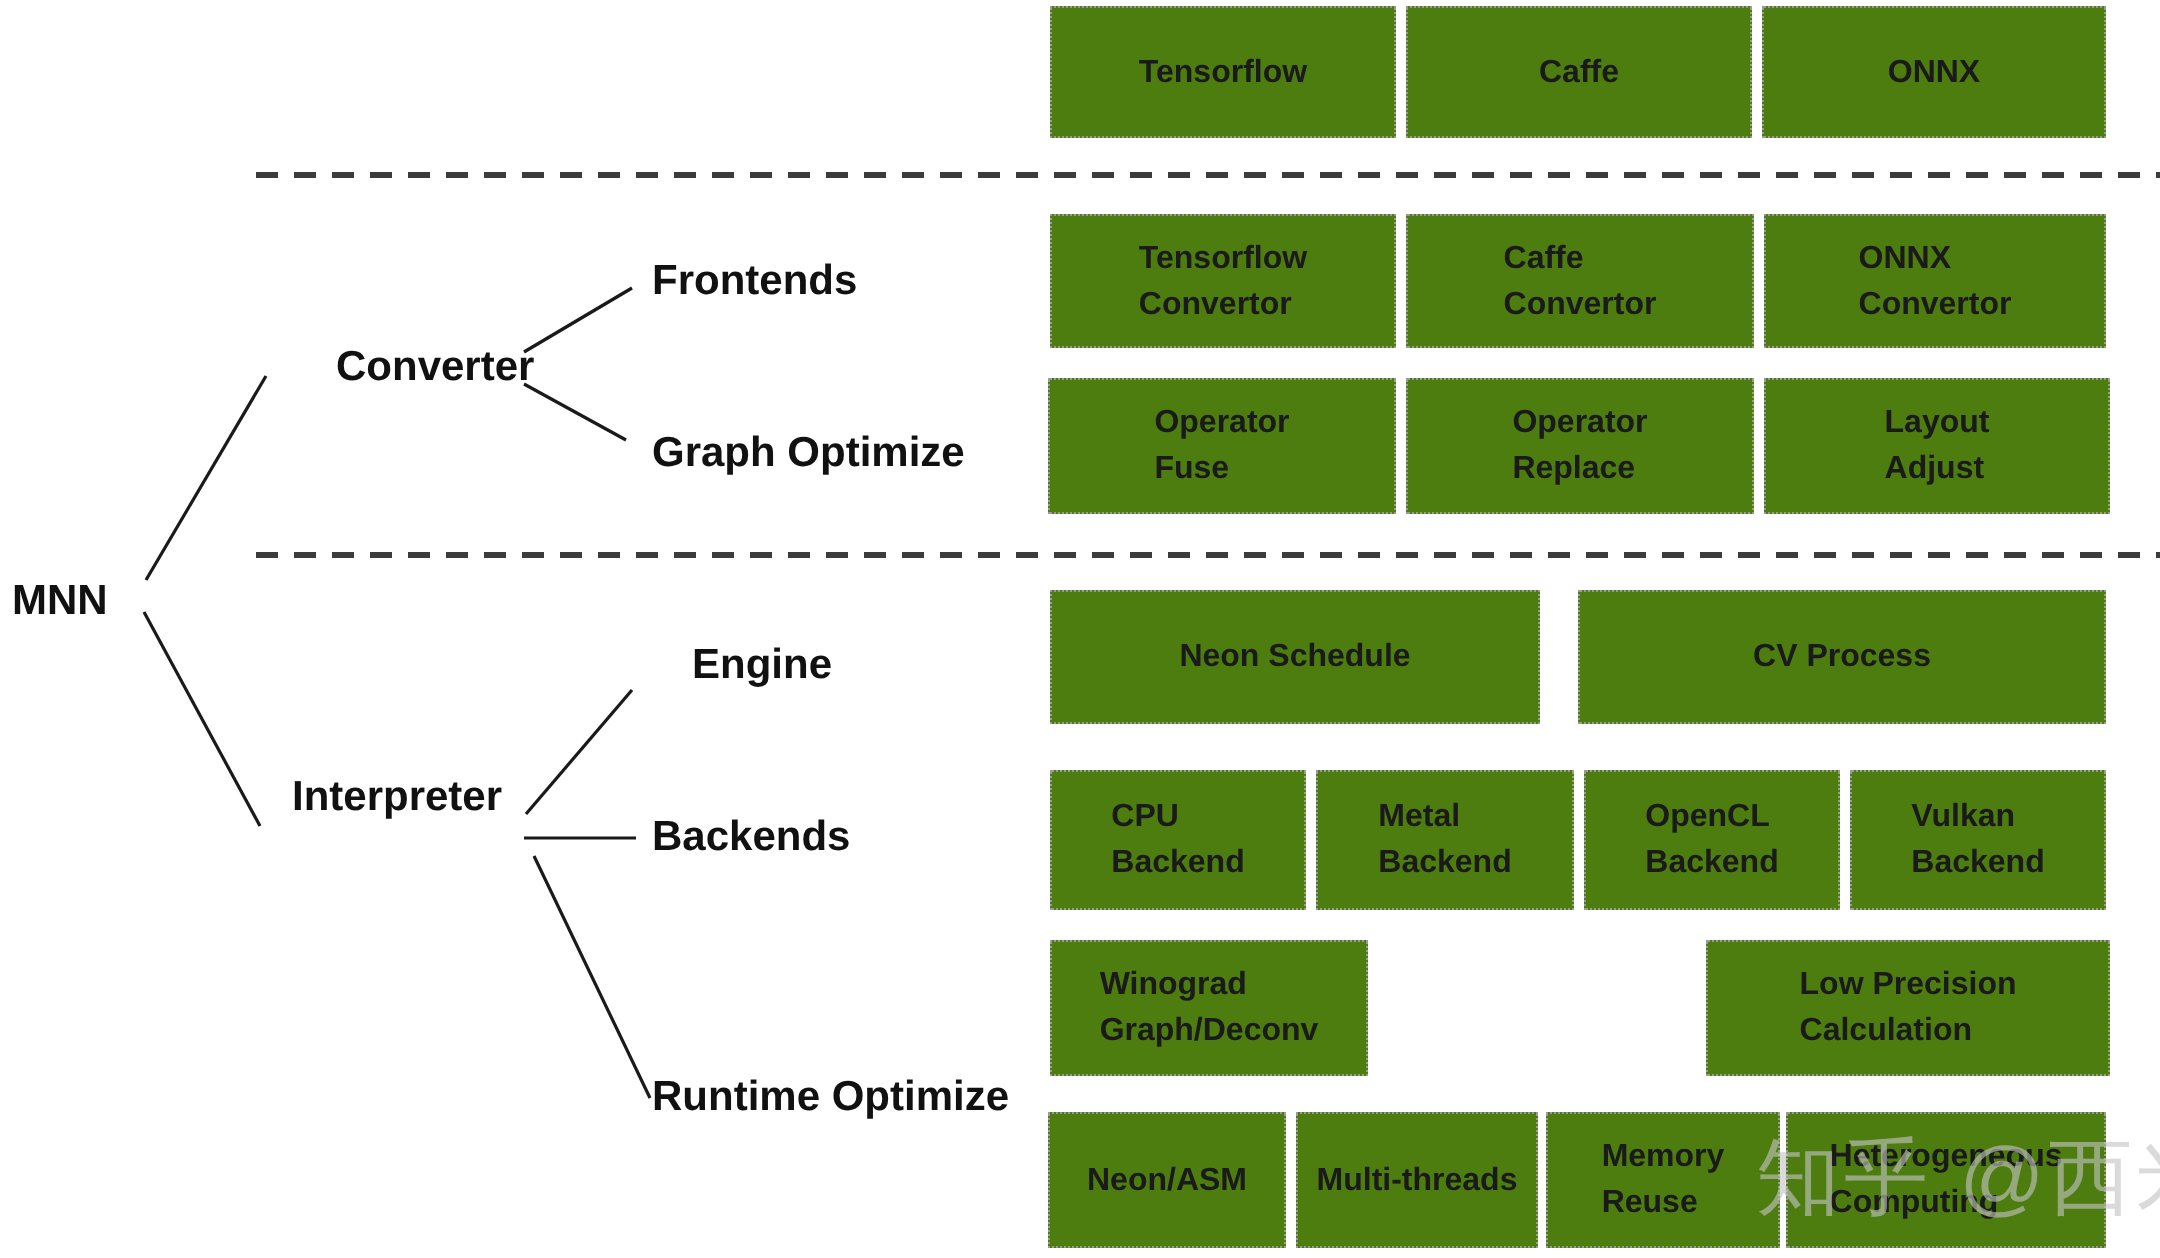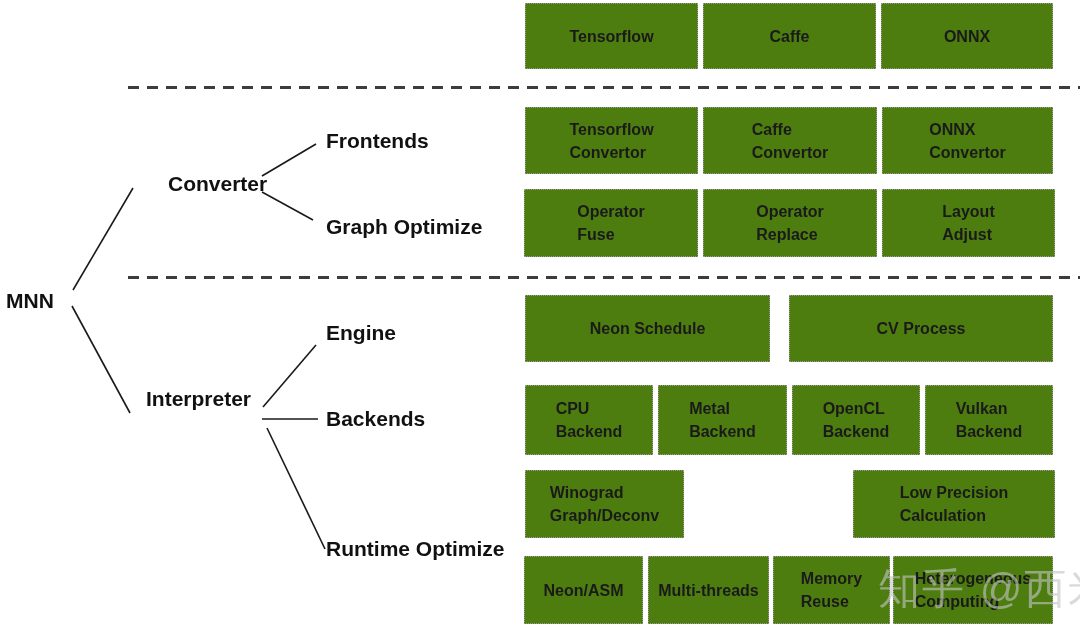--- a/index.html
+++ b/index.html
@@ -60,21 +60,21 @@
   </svg>
 
   <div class="dash-line" style="left:128px;top:86px;width:952px;"></div>
   <div class="dash-line" style="left:128px;top:276px;width:952px;"></div>
 
   <div class="tree-label root-label" style="left:6px;top:289px;">MNN</div>
   <div class="tree-label" style="left:168px;top:173px;">Converter</div>
   <div class="tree-label" style="left:146px;top:388px;">Interpreter</div>
   <div class="tree-label" style="left:326px;top:130px;">Frontends</div>
   <div class="tree-label" style="left:326px;top:216px;">Graph Optimize</div>
-  <div class="tree-label" style="left:326px;top:322px;">Engine</div>
+  <div class="tree-label" style="left:346px;top:322px;">Engine</div>
   <div class="tree-label" style="left:326px;top:408px;">Backends</div>
   <div class="tree-label" style="left:326px;top:538px;">Runtime Optimize</div>
 
   <div class="box" style="left:525px;top:3px;width:173px;height:66px;">Tensorflow</div>
   <div class="box" style="left:703px;top:3px;width:173px;height:66px;">Caffe</div>
   <div class="box" style="left:881px;top:3px;width:172px;height:66px;">ONNX</div>
 
   <div class="box" style="left:525px;top:107px;width:173px;height:67px;">Tensorflow
 Convertor</div>
   <div class="box" style="left:703px;top:107px;width:174px;height:67px;">Caffe

